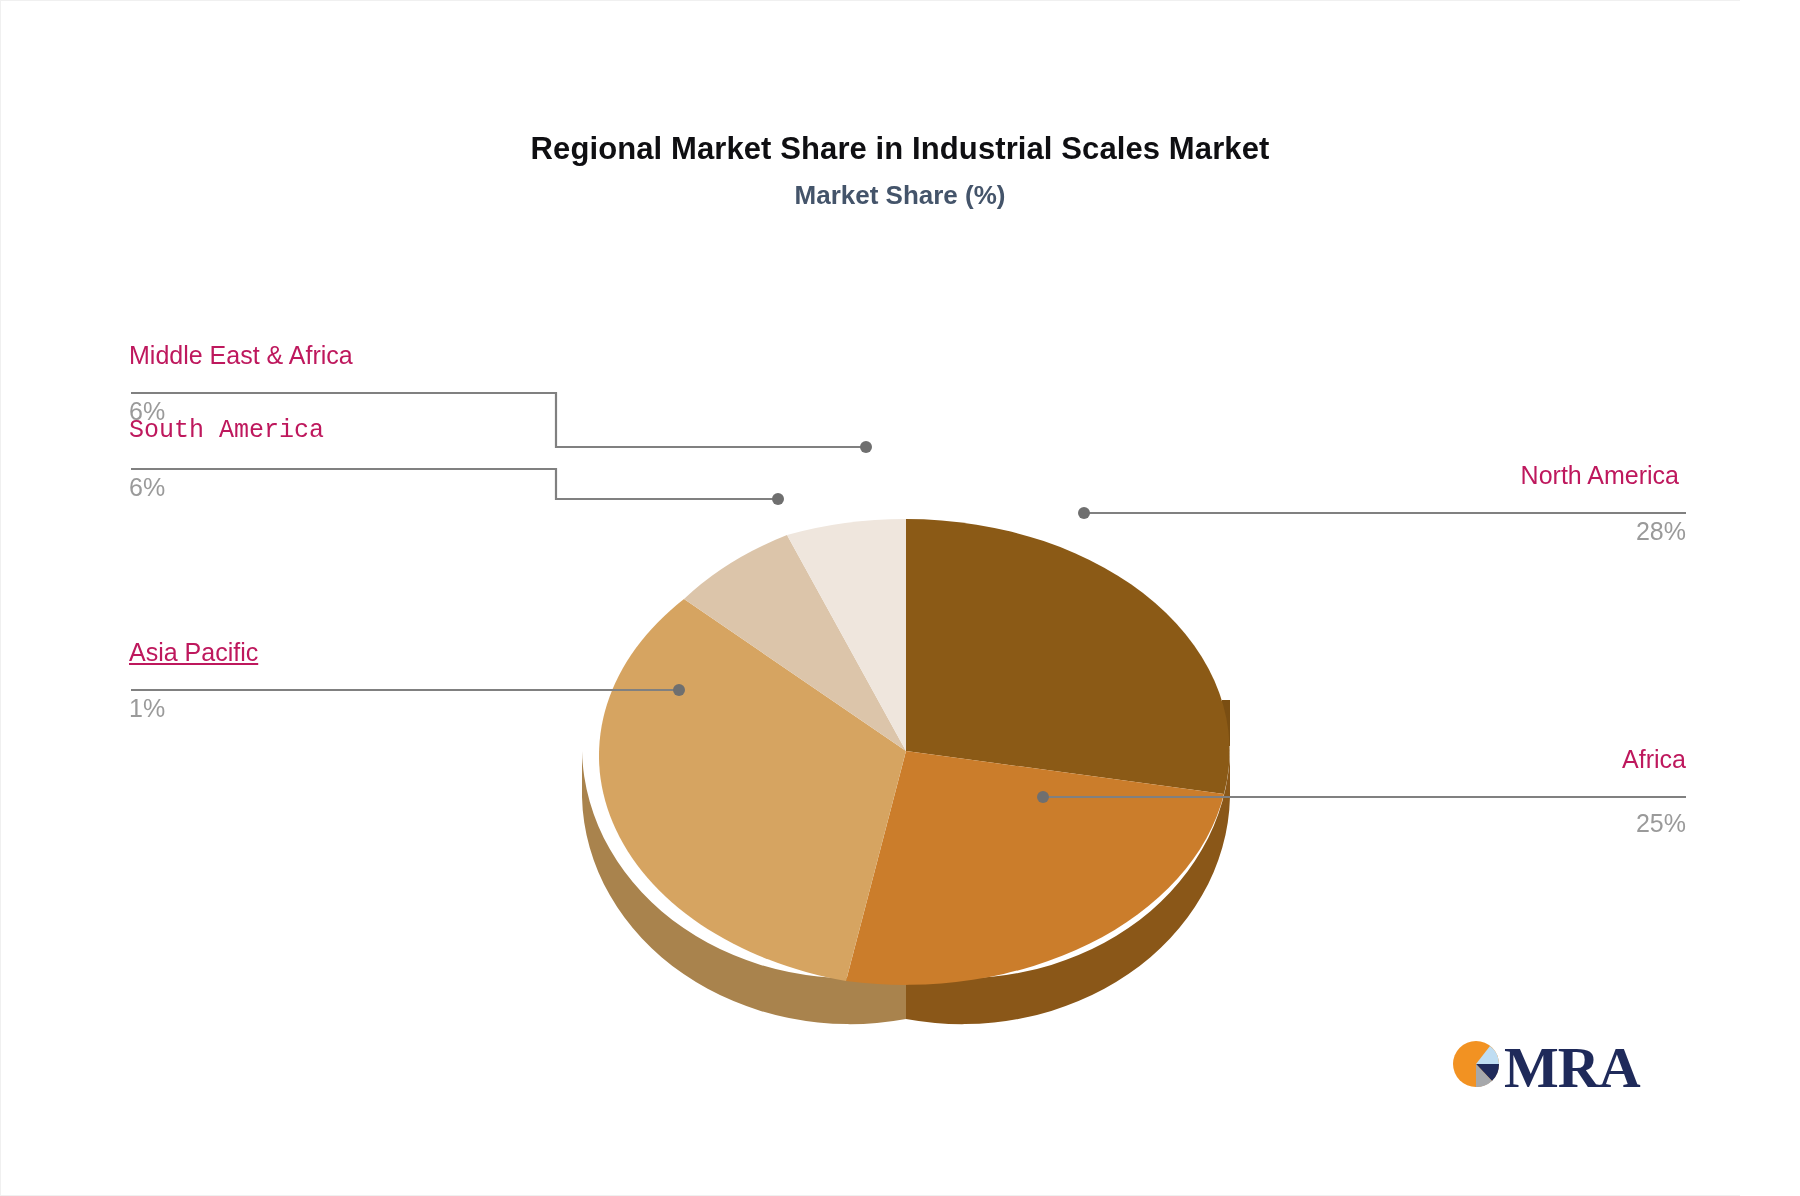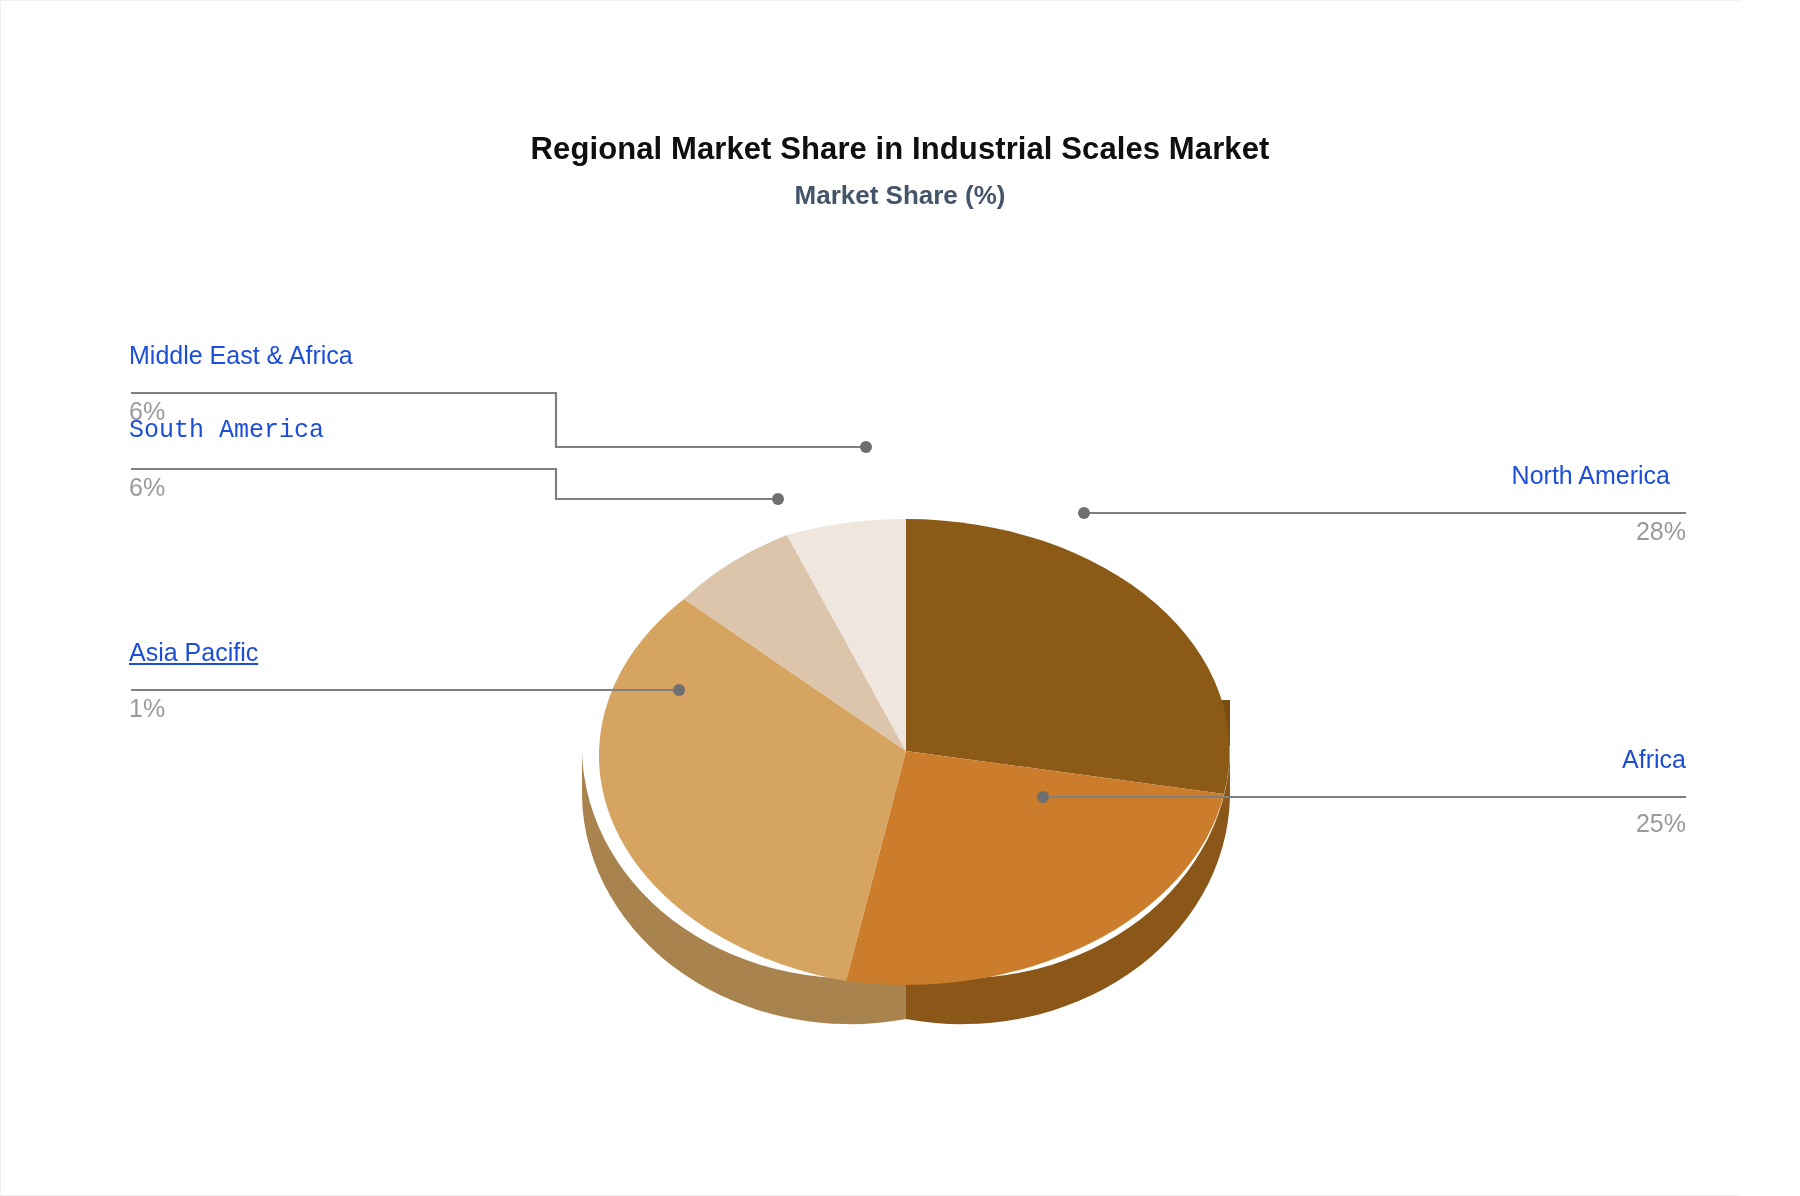--- a/index.html
+++ b/index.html
@@ -52,21 +52,21 @@
     position: absolute;
     left: 0; top: 0;
   }
 
   
   .label-group {
     position: absolute;
   }
   .label-name {
     font-size: 25px;
-    color: #1d4ed8;
+    color: #be185d;
     line-height: 30px;
     white-space: nowrap;
   }
   .label-value {
     font-size: 25px;
     color: #9a9a9a;
     line-height: 30px;
     white-space: nowrap;
   }
   .label-left  { text-align: left; }
@@ -151,23 +151,36 @@
     <div class="label-name" style="position:absolute; left:0; bottom:12px;font-family:Liberation Mono, monospace;">South America</div>
     <div class="label-value" style="position:absolute; left:0; top:14px;">6%</div>
   </div>
 
   <div class="label-group label-left" style="left:129px; top:679px;">
     <div class="label-name" style="position:absolute; left:0; bottom:12px;text-decoration:underline;">Asia Pacific</div>
     <div class="label-value" style="position:absolute; left:0; top:14px;">1%</div>
   </div>
 
   <div class="label-group label-right" style="left:1186px; top:502px; width:500px;">
-    <div class="label-name" style="position:absolute; right:16px; bottom:12px;">North America</div>
+    <div class="label-name" style="position:absolute; right:7px; bottom:12px;">North America</div>
     <div class="label-value" style="position:absolute; right:0; top:14px;">28%</div>
   </div>
 
   <div class="label-group label-right" style="left:1186px; top:786px; width:500px;">
     <div class="label-name" style="position:absolute; right:0; bottom:12px;">Africa</div>
     <div class="label-value" style="position:absolute; right:0; top:22px;">25%</div>
   </div>
 
+  <div id="logo">
+    <svg width="52" height="56" viewBox="0 0 52 56">
+
+      <circle cx="24" cy="28" r="23" fill="#F29222"></circle>
+
+      <path d="M 24,28 L 47,28 A 23,23 0 0 0 38,10 Z" fill="#BFDDF2"></path>
+
+      <path d="M 24,28 L 47,28 A 23,23 0 0 1 40,45 Z" fill="#1F2A5A"></path>
+
+      <path d="M 24,28 L 40,45 A 23,23 0 0 1 24,51 Z" fill="#A6A8AB"></path>
+    </svg>
+    <div id="logo-text">MRA</div>
+  </div>
 
 </div>
 
 </body></html>

